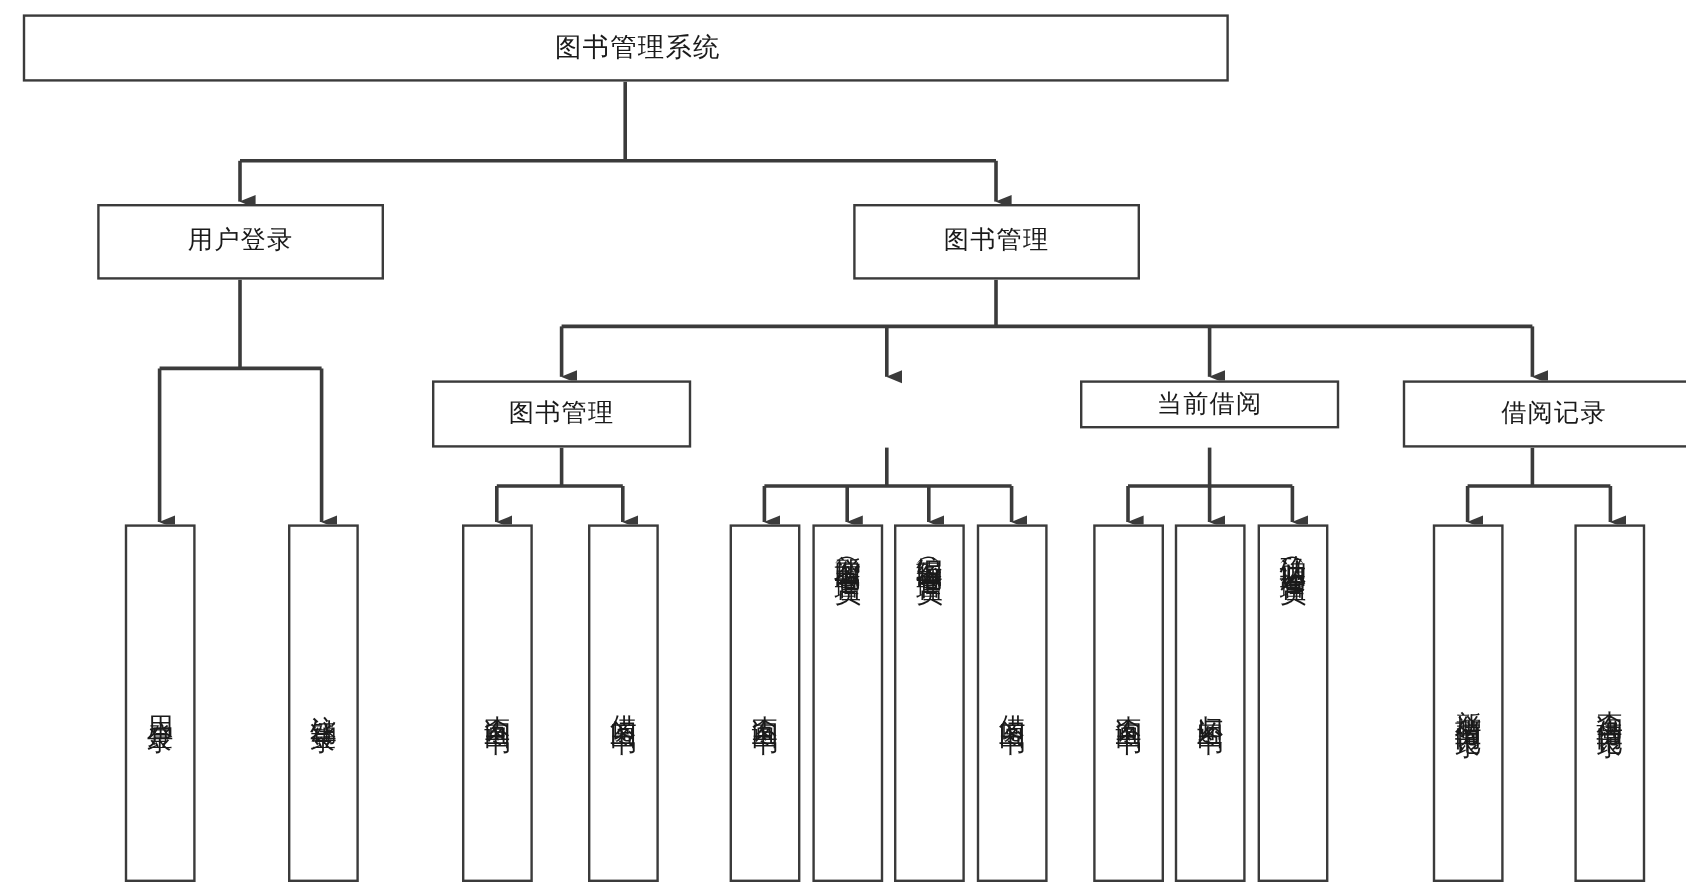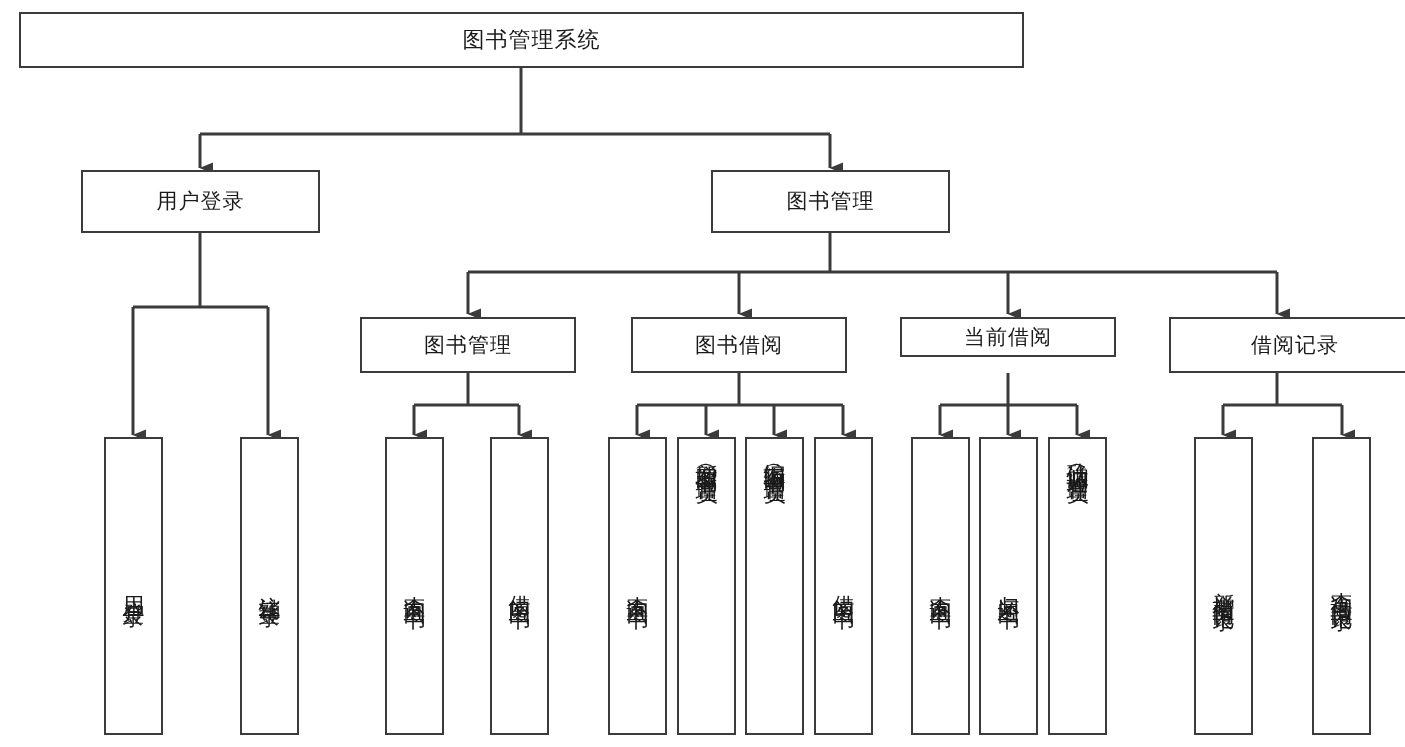--- a/index.html
+++ b/index.html
@@ -145,23 +145,20 @@
   <div class="node horiz" style="left:81px; top:170px; width:239px; height:63px;">
     <span class="label">用户登录</span>
   </div>
   <div class="node horiz" style="left:711px; top:170px; width:239px; height:63px;">
     <span class="label">图书管理</span>
   </div>
 
   <div class="node horiz" style="left:360px; top:317px; width:216px; height:56px;">
     <span class="label">图书管理</span>
   </div>
-  <div class="node horiz" style="left:631px; top:317px; width:216px; height:56px;">
-    <span class="label">图书借阅</span>
-  </div>
   <div class="node horiz" style="left:900px; top:317px; width:216px; height:40px;">
     <span class="label">当前借阅</span>
   </div>
   <div class="node horiz" style="left:1169px; top:317px; width:252px; height:56px;align-items:center;">
     <span class="label">借阅记录</span>
   </div>
 
   <div class="node vert" style="left:104px; top:437px; width:59px; height:298px;">
     <span class="label">用户登录</span>
   </div>

